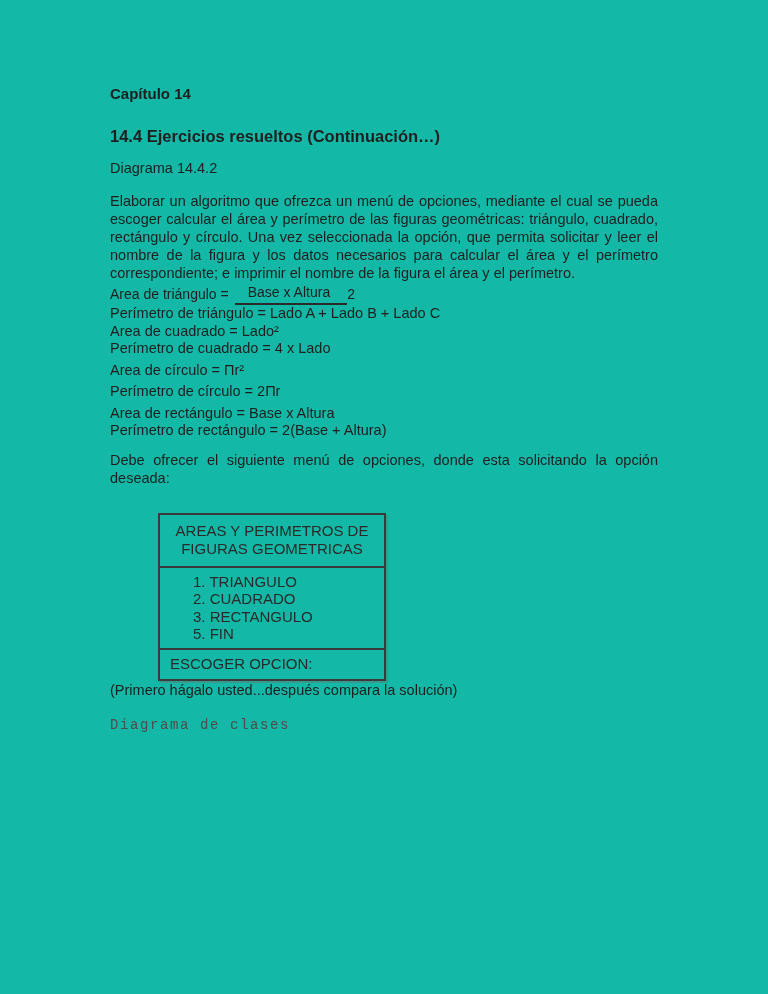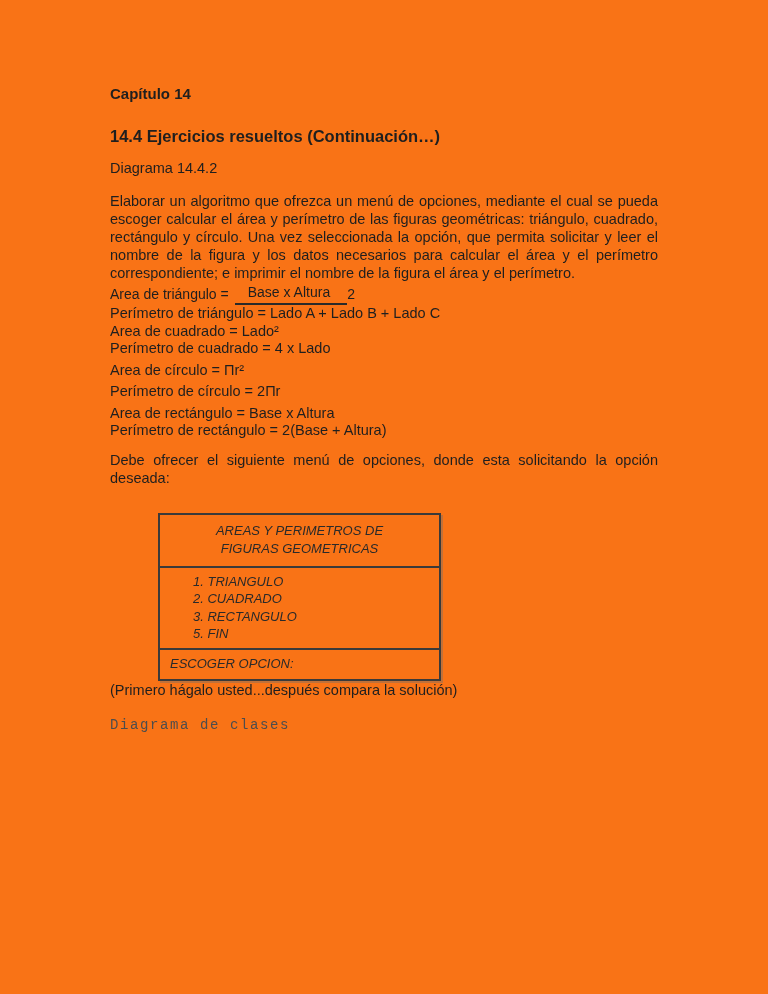--- a/index.html
+++ b/index.html
@@ -3,21 +3,21 @@
 <meta charset="utf-8">
 <style>
   * { margin: 0; padding: 0; box-sizing: border-box; }
   html, body { background: #ffffff; }
   body { font-family: "Liberation Sans", sans-serif; color: #1f1f1f; }
 
   .page {
     position: relative;
     width: 768px;
     height: 994px;
-    background: #f97316;
+    background: #14b8a6;
     padding: 85px 110px 0 110px;
     overflow: hidden;
   }
 
   .chapter-title {
     font-size: 15px;
     font-weight: bold;
     line-height: 18px;
     margin-bottom: 23px;
   }
@@ -64,26 +64,25 @@
     font-size: 14.5px;
     line-height: 17.5px;
   }
   .pi-gap-top { margin-top: 4px; }
   .pi-gap-bottom { margin-bottom: 4px; }
 
   .menu-intro { margin-top: 11px; }
 
   .menu-box {
     margin: 26px 0 0 48px;
-    width: 283px;
+    width: 228px;
     border: 2px solid #3a3a3a;
     box-shadow: 2px 2px 0 rgba(110,110,110,0.4);
-    font-size: 13px;
+    font-size: 15px;
     color: #2a2a2a;
-    font-style: italic;
   }
   .menu-header {
     text-align: center;
     padding: 7px 4px 8px 4px;
     line-height: 18px;
   }
   .menu-options {
     border-top: 2px solid #3a3a3a;
     padding: 5px 4px 5px 33px;
     line-height: 17.5px;

